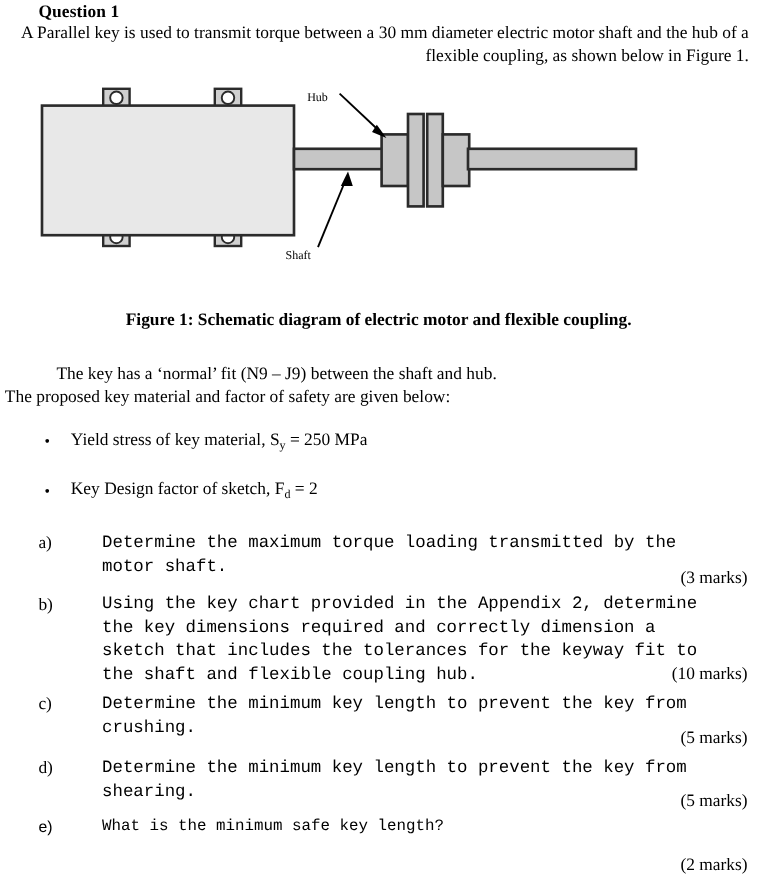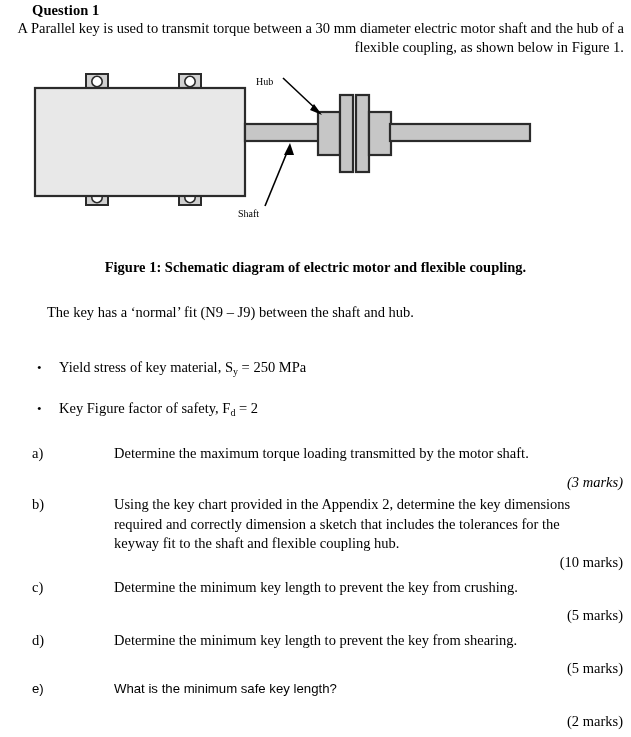--- a/index.html
+++ b/index.html
@@ -111,37 +111,38 @@
     line-height: 19.5px;
   }
   .qitem .lbl {
     position: absolute;
     left: 0;
     top: 0;
     width: 26px;
   }
   .qitem .txt {
     display: block;
-    margin-left: 82px;
+    margin-left: 53px;
+    font-family: Liberation Mono, monospace;
   }
   .qitem.sans {
     font-family: "Liberation Sans", "DejaVu Sans", sans-serif;
     font-size: 13.2px;
   }
 
   .marks {
     position: absolute;
     right: 8px;
     font-size: 14.5px;
     text-align: right;
     white-space: nowrap;
   }
 
   .item-a { left: 32px; top: 444px; width: 560px; }
-  .marks-a { top: 474px; font-style: italic; }
+  .marks-a { top: 474px; }
   .item-b { left: 32px; top: 495px; width: 570px; }
   .marks-b { top: 554px; }
   .item-c { left: 32px; top: 578px; width: 560px; }
   .marks-c { top: 607px; }
   .item-d { left: 32px; top: 631px; width: 560px; }
   .marks-d { top: 660px; }
   .item-e { left: 32px; top: 679px; width: 560px; }
   .marks-e { top: 713px; text-align: center; }
 </style>
 </head>
@@ -199,29 +200,30 @@
       <polygon points="290,83 284,95 294,95" fill="#000000"></polygon>
     </svg>
 
     <div style="position:absolute; left:256px; top:0px; font-size:10px;margin-top:16px;">Hub</div>
     <div style="position:absolute; left:238px; top:148px; font-size:10px;">Shaft</div>
   </div>
 
   <div class="fig-caption">Figure 1: Schematic diagram of electric motor and flexible coupling.</div>
 
   <div class="para para-b">The key has a ‘normal’ fit (N9 – J9) between the shaft and hub.</div>
+  <div class="para para-c">The proposed key material and factor of safety are given below:</div>
 
   <div class="bullets">
     <div class="bullet">
       <span class="dot">•</span>
       <span>Yield stress of key material, S</span><sub>y</sub><span> = 250 MPa</span>
     </div>
     <div class="bullet">
       <span class="dot">•</span>
-      <span>Key Figure factor of safety, F</span><sub>d</sub><span> = 2</span>
+      <span>Key Design factor of sketch, F</span><sub>d</sub><span> = 2</span>
     </div>
   </div>
 
   <div class="qitem item-a">
     <span class="lbl">a)</span>
     <span class="txt">Determine the maximum torque loading transmitted by the motor shaft.</span>
   </div>
   <div class="marks marks-a">(3 marks)</div>
 
   <div class="qitem item-b">

